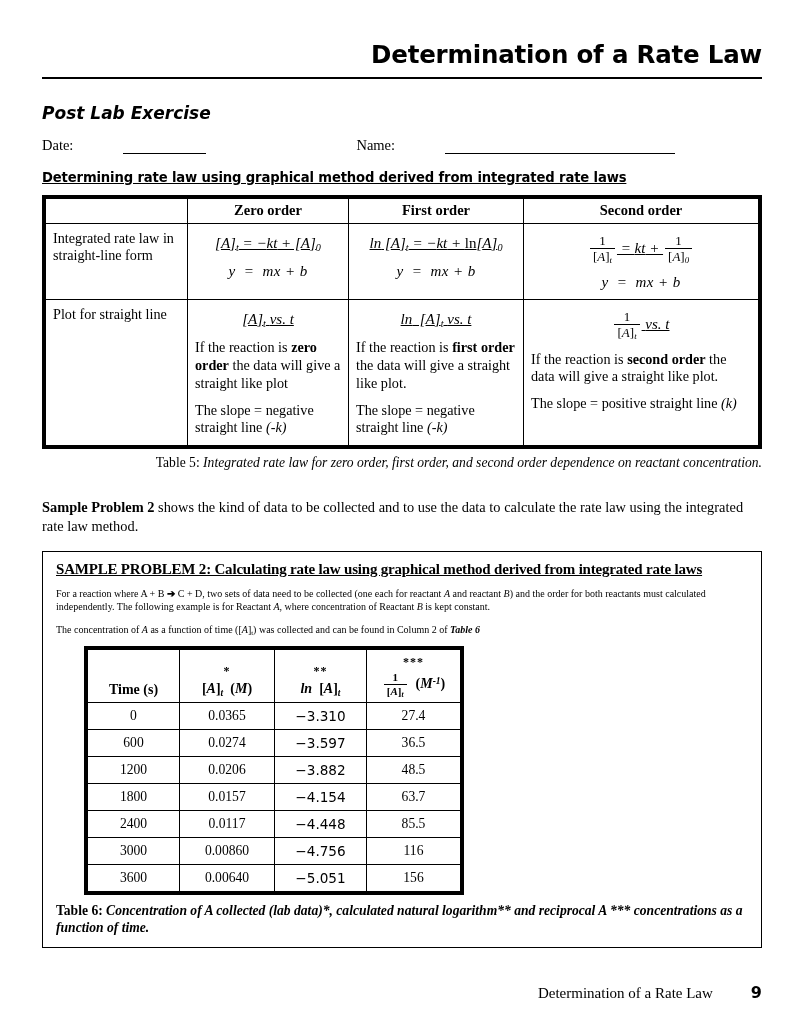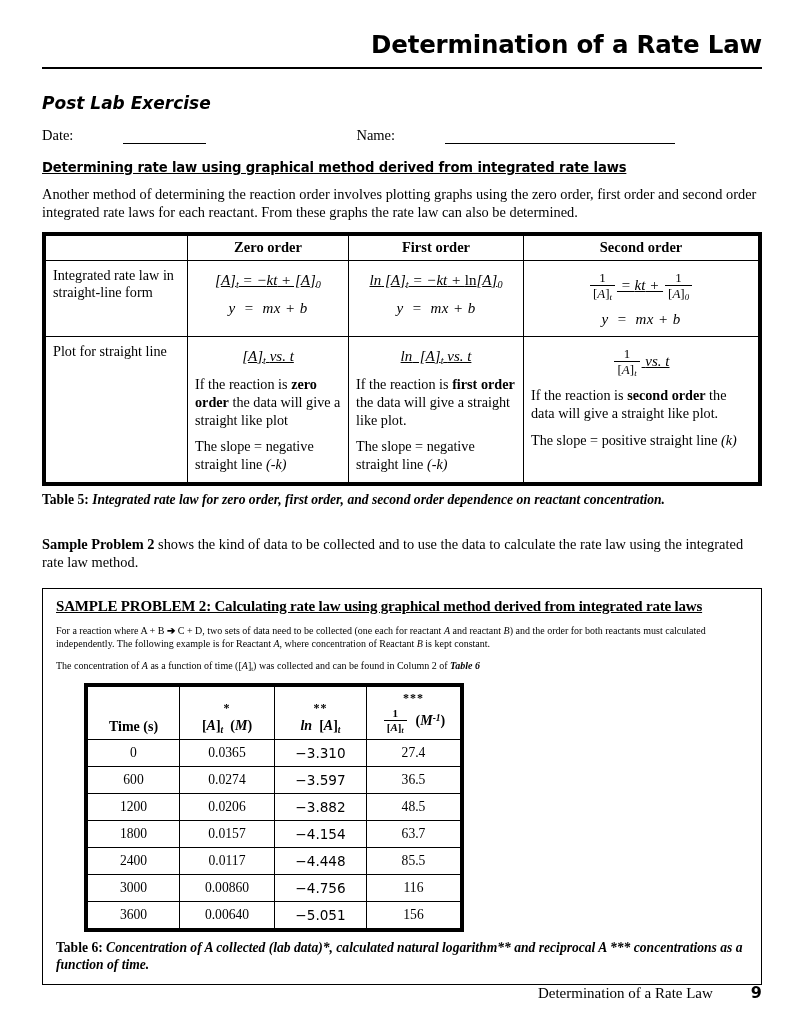--- a/index.html
+++ b/index.html
@@ -13,21 +13,21 @@
     font-family: "Liberation Serif", serif;
     color: #000000;
     position: relative;
     overflow: hidden;
   }
   .page {
     position: relative;
     width: 804px;
     height: 1024px;
     box-sizing: border-box;
-    padding: 0 42px;
+    padding: 10px 42px;
   }
 
   
   .doc-header {
     padding-top: 32px;
     text-align: right;
   }
   .doc-title {
     font-family: "DejaVu Sans", sans-serif;
     font-weight: bold;
@@ -160,22 +160,22 @@
   sub.s { font-size: 0.68em; vertical-align: -0.28em; font-style: italic; }
   sup.s { font-size: 0.68em; vertical-align: 0.42em; }
 
   
   .caption {
     font-size: 13.6px;
     margin-top: 6px;
     line-height: 1.25;
   }
   .caption-t5 {
-    text-align: left;
-    font-weight: bold;
+    text-align: right;
+    font-weight: normal;
   }
 
   
   .sp-box {
     border: 1px solid #000;
     margin-top: 16px;
     padding: 9px 13px 10px 13px;
   }
   .sp-title {
     font-weight: bold;
@@ -264,21 +264,20 @@
   <div class="datename">
     <span class="dn-label">Date:</span>
     <span class="blank-line blank-date"></span>
     <span class="dn-gap"></span>
     <span class="dn-label">Name:</span>
     <span class="blank-line blank-name"></span>
   </div>
 
   <h3 class="subhead">Determining rate law using graphical method derived from integrated rate laws</h3>
 
-  <p class="body">Another method of determining the reaction order involves plotting graphs using the zero order, first order and second order integrated rate laws for each reactant. From these graphs the rate law can also be determined.</p>
 
 
   <div class="t5-wrap">
     <table class="t5">
       <colgroup>
         <col class="c1">
           <col class="c2">
           <col class="c3">
           <col>
       </colgroup>

